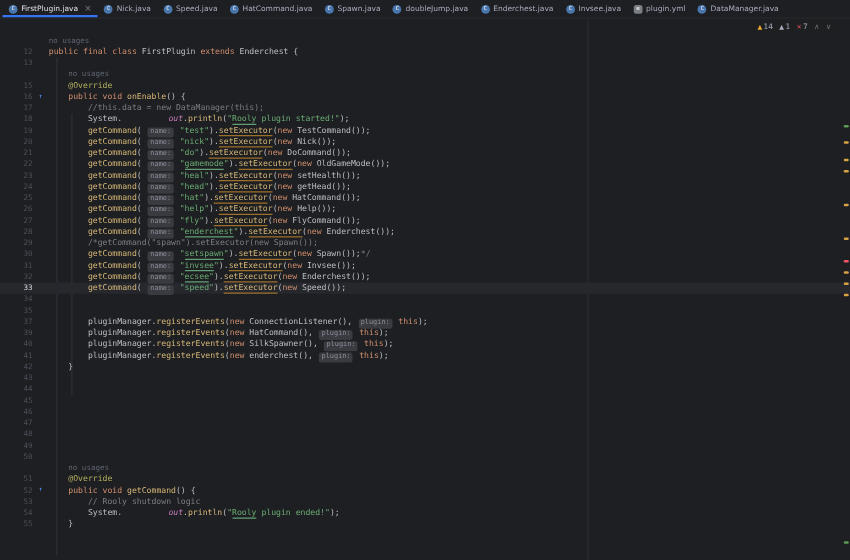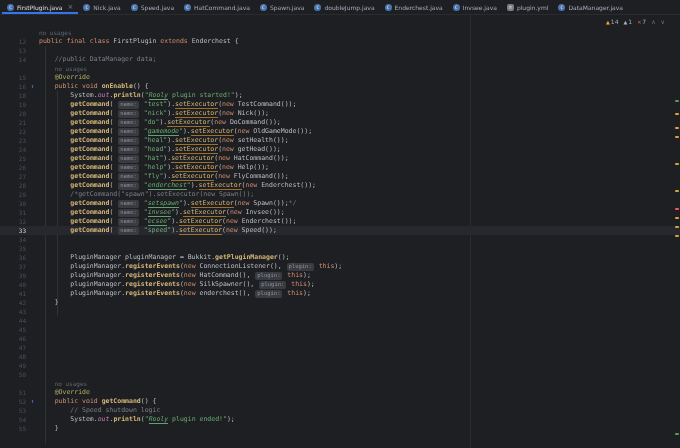--- a/index.html
+++ b/index.html
@@ -30,26 +30,26 @@
   .row.cur{background:#26282E;}
   .ln{width:26px;flex:none;text-align:right;color:#4B5059;font-size:6px;}
   .row.cur .ln{color:#D5D7DE;}
   .gic{width:13px;flex:none;text-align:center;font-size:5px;color:#6E8BAE;}
   .gic.ovr{color:#548AF7;font-weight:bold;}
   .codeline{flex:1;white-space:pre;}
 
   .tk.pl{color:#BCBEC4;}
   .tk.kw{color:#CF8E6D;}
   .tk.str{color:#6AAB73;}
-  .tk.stru{color:#6AAB73;border-bottom:1px solid rgba(104,166,121,.95);font-style:italic;}
+  .tk.stru{color:#6AAB73;border-bottom:1px solid rgba(104,166,121,.95);}
   .tk.cm{color:#7A7E85;}
   .tk.ann{color:#B3AE60;margin-top:36px;}
-  .tk.m{color:#D5B778;font-weight:bold;}
+  .tk.m{color:#D5B778;}
   .tk.mu{color:#D5B778;border-bottom:1px solid rgba(240,165,50,.6);}
-  .tk.fld{color:#C77DBB;font-style:italic;}
+  .tk.fld{color:#C77DBB;font-style:italic;margin-left:37px;}
   .tk.hint{background:#393B40;color:#8C919D;border-radius:2px;font-size:5.5px;
            padding:0 2px;margin:0 1px;display:inline-block;line-height:7.5px;}
   .ihint{color:#5F6672;font-size:6px;}
 
   
   .problems{position:absolute;top:2px;right:12px;display:flex;align-items:center;gap:5px;
             font-size:6px;color:#A8ADBD;background:rgba(30,31,34,.92);padding:1px 3px;border-radius:3px;}
   .pitem{display:flex;align-items:center;gap:1px;}
   .pglyph{font-size:5px;}
   .pnav{color:#6F737A;font-size:6px;}
@@ -106,60 +106,59 @@
       </div>
     </div>
   <div class="editor" id="editor">
     <div class="guide" id="guide-class"></div>
     <div class="guide" id="guide-method"></div>
     <div class="guide" id="guide-margin"></div>
     <div class="code-scroll" id="code-lines">
         <div class="row"><span class="ln"></span><span class="gic"></span><span class="codeline"><span class="tk pl"></span><span class="ihint">no usages</span></span></div>
         <div class="row"><span class="ln">12</span><span class="gic"></span><span class="codeline"><span class="tk kw">public final class </span><span class="tk pl">FirstPlugin </span><span class="tk kw">extends </span><span class="tk pl">Enderchest </span><span class="tk pl">{</span></span></div>
         <div class="row"><span class="ln">13</span><span class="gic"></span><span class="codeline"></span></div>
-        <div class="row"><span class="ln">14</span><span class="gic"></span><span class="codeline"><span class="tk cm">    //public DataManager data;</span></span></div>
         <div class="row"><span class="ln"></span><span class="gic"></span><span class="codeline"><span class="tk pl">    </span><span class="ihint">no usages</span></span></div>
         <div class="row"><span class="ln">15</span><span class="gic"></span><span class="codeline"><span class="tk pl">    </span><span class="tk ann">@Override</span></span></div>
         <div class="row"><span class="ln">16</span><span class="gic ovr">↑</span><span class="codeline"><span class="tk pl">    </span><span class="tk kw">public void </span><span class="tk m">onEnable</span><span class="tk pl">() {</span></span></div>
+        <div class="row"><span class="ln">17</span><span class="gic"></span><span class="codeline"><span class="tk cm">        //this.data = new DataManager(this);</span></span></div>
         <div class="row"><span class="ln">18</span><span class="gic"></span><span class="codeline"><span class="tk pl">        System.</span><span class="tk fld">out</span><span class="tk pl">.</span><span class="tk m">println</span><span class="tk pl">(</span><span class="tk str">"</span><span class="tk stru">Rooly</span><span class="tk str"> plugin started!"</span><span class="tk pl">);</span></span></div>
         <div class="row"><span class="ln">19</span><span class="gic"></span><span class="codeline"><span class="tk pl">        </span><span class="tk m">getCommand</span><span class="tk pl">( </span><span class="tk hint">name:</span><span class="tk str"> "test"</span><span class="tk pl">).</span><span class="tk mu">setExecutor</span><span class="tk pl">(</span><span class="tk kw">new </span><span class="tk pl">TestCommand());</span></span></div>
         <div class="row"><span class="ln">20</span><span class="gic"></span><span class="codeline"><span class="tk pl">        </span><span class="tk m">getCommand</span><span class="tk pl">( </span><span class="tk hint">name:</span><span class="tk str"> "nick"</span><span class="tk pl">).</span><span class="tk mu">setExecutor</span><span class="tk pl">(</span><span class="tk kw">new </span><span class="tk pl">Nick());</span></span></div>
         <div class="row"><span class="ln">21</span><span class="gic"></span><span class="codeline"><span class="tk pl">        </span><span class="tk m">getCommand</span><span class="tk pl">( </span><span class="tk hint">name:</span><span class="tk str"> "do"</span><span class="tk pl">).</span><span class="tk mu">setExecutor</span><span class="tk pl">(</span><span class="tk kw">new </span><span class="tk pl">DoCommand());</span></span></div>
         <div class="row"><span class="ln">22</span><span class="gic"></span><span class="codeline"><span class="tk pl">        </span><span class="tk m">getCommand</span><span class="tk pl">( </span><span class="tk hint">name:</span><span class="tk str"> "</span><span class="tk stru">gamemode</span><span class="tk str">"</span><span class="tk pl">).</span><span class="tk mu">setExecutor</span><span class="tk pl">(</span><span class="tk kw">new </span><span class="tk pl">OldGameMode());</span></span></div>
         <div class="row"><span class="ln">23</span><span class="gic"></span><span class="codeline"><span class="tk pl">        </span><span class="tk m">getCommand</span><span class="tk pl">( </span><span class="tk hint">name:</span><span class="tk str"> "heal"</span><span class="tk pl">).</span><span class="tk mu">setExecutor</span><span class="tk pl">(</span><span class="tk kw">new </span><span class="tk pl">setHealth());</span></span></div>
         <div class="row"><span class="ln">24</span><span class="gic"></span><span class="codeline"><span class="tk pl">        </span><span class="tk m">getCommand</span><span class="tk pl">( </span><span class="tk hint">name:</span><span class="tk str"> "head"</span><span class="tk pl">).</span><span class="tk mu">setExecutor</span><span class="tk pl">(</span><span class="tk kw">new </span><span class="tk pl">getHead());</span></span></div>
         <div class="row"><span class="ln">25</span><span class="gic"></span><span class="codeline"><span class="tk pl">        </span><span class="tk m">getCommand</span><span class="tk pl">( </span><span class="tk hint">name:</span><span class="tk str"> "hat"</span><span class="tk pl">).</span><span class="tk mu">setExecutor</span><span class="tk pl">(</span><span class="tk kw">new </span><span class="tk pl">HatCommand());</span></span></div>
         <div class="row"><span class="ln">26</span><span class="gic"></span><span class="codeline"><span class="tk pl">        </span><span class="tk m">getCommand</span><span class="tk pl">( </span><span class="tk hint">name:</span><span class="tk str"> "help"</span><span class="tk pl">).</span><span class="tk mu">setExecutor</span><span class="tk pl">(</span><span class="tk kw">new </span><span class="tk pl">Help());</span></span></div>
         <div class="row"><span class="ln">27</span><span class="gic"></span><span class="codeline"><span class="tk pl">        </span><span class="tk m">getCommand</span><span class="tk pl">( </span><span class="tk hint">name:</span><span class="tk str"> "fly"</span><span class="tk pl">).</span><span class="tk mu">setExecutor</span><span class="tk pl">(</span><span class="tk kw">new </span><span class="tk pl">FlyCommand());</span></span></div>
         <div class="row"><span class="ln">28</span><span class="gic"></span><span class="codeline"><span class="tk pl">        </span><span class="tk m">getCommand</span><span class="tk pl">( </span><span class="tk hint">name:</span><span class="tk str"> "</span><span class="tk stru">enderchest</span><span class="tk str">"</span><span class="tk pl">).</span><span class="tk mu">setExecutor</span><span class="tk pl">(</span><span class="tk kw">new </span><span class="tk pl">Enderchest());</span></span></div>
         <div class="row"><span class="ln">29</span><span class="gic"></span><span class="codeline"><span class="tk cm">        /*getCommand("spawn").setExecutor(new Spawn());</span></span></div>
         <div class="row"><span class="ln">30</span><span class="gic"></span><span class="codeline"><span class="tk pl">        </span><span class="tk m">getCommand</span><span class="tk pl">( </span><span class="tk hint">name:</span><span class="tk str"> "</span><span class="tk stru">setspawn</span><span class="tk str">"</span><span class="tk pl">).</span><span class="tk mu">setExecutor</span><span class="tk pl">(</span><span class="tk kw">new </span><span class="tk pl">Spawn());</span><span class="tk cm">*/</span></span></div>
         <div class="row"><span class="ln">31</span><span class="gic"></span><span class="codeline"><span class="tk pl">        </span><span class="tk m">getCommand</span><span class="tk pl">( </span><span class="tk hint">name:</span><span class="tk str"> "</span><span class="tk stru">invsee</span><span class="tk str">"</span><span class="tk pl">).</span><span class="tk mu">setExecutor</span><span class="tk pl">(</span><span class="tk kw">new </span><span class="tk pl">Invsee());</span></span></div>
         <div class="row"><span class="ln">32</span><span class="gic"></span><span class="codeline"><span class="tk pl">        </span><span class="tk m">getCommand</span><span class="tk pl">( </span><span class="tk hint">name:</span><span class="tk str"> "</span><span class="tk stru">ecsee</span><span class="tk str">"</span><span class="tk pl">).</span><span class="tk mu">setExecutor</span><span class="tk pl">(</span><span class="tk kw">new </span><span class="tk pl">Enderchest());</span></span></div>
         <div class="row cur"><span class="ln">33</span><span class="gic"></span><span class="codeline"><span class="tk pl">        </span><span class="tk m">getCommand</span><span class="tk pl">( </span><span class="tk hint">name:</span><span class="tk str"> "speed"</span><span class="tk pl">).</span><span class="tk mu">setExecutor</span><span class="tk pl">(</span><span class="tk kw">new </span><span class="tk pl">Speed());</span></span></div>
         <div class="row"><span class="ln">34</span><span class="gic"></span><span class="codeline"></span></div>
         <div class="row"><span class="ln">35</span><span class="gic"></span><span class="codeline"></span></div>
-        <div class="row"><span class="ln">36</span><span class="gic"></span><span class="codeline"><span class="tk pl">        PluginManager pluginManager = Bukkit.</span><span class="tk m">getPluginManager</span><span class="tk pl">();</span></span></div>
         <div class="row"><span class="ln">37</span><span class="gic"></span><span class="codeline"><span class="tk pl">        pluginManager.</span><span class="tk m">registerEvents</span><span class="tk pl">(</span><span class="tk kw">new </span><span class="tk pl">ConnectionListener(), </span><span class="tk hint">plugin:</span><span class="tk kw"> this</span><span class="tk pl">);</span></span></div>
         <div class="row"><span class="ln">39</span><span class="gic"></span><span class="codeline"><span class="tk pl">        pluginManager.</span><span class="tk m">registerEvents</span><span class="tk pl">(</span><span class="tk kw">new </span><span class="tk pl">HatCommand(), </span><span class="tk hint">plugin:</span><span class="tk kw"> this</span><span class="tk pl">);</span></span></div>
         <div class="row"><span class="ln">40</span><span class="gic"></span><span class="codeline"><span class="tk pl">        pluginManager.</span><span class="tk m">registerEvents</span><span class="tk pl">(</span><span class="tk kw">new </span><span class="tk pl">SilkSpawner(), </span><span class="tk hint">plugin:</span><span class="tk kw"> this</span><span class="tk pl">);</span></span></div>
         <div class="row"><span class="ln">41</span><span class="gic"></span><span class="codeline"><span class="tk pl">        pluginManager.</span><span class="tk m">registerEvents</span><span class="tk pl">(</span><span class="tk kw">new </span><span class="tk pl">enderchest(), </span><span class="tk hint">plugin:</span><span class="tk kw"> this</span><span class="tk pl">);</span></span></div>
         <div class="row"><span class="ln">42</span><span class="gic"></span><span class="codeline"><span class="tk pl">    }</span></span></div>
         <div class="row"><span class="ln">43</span><span class="gic"></span><span class="codeline"></span></div>
         <div class="row"><span class="ln">44</span><span class="gic"></span><span class="codeline"></span></div>
         <div class="row"><span class="ln">45</span><span class="gic"></span><span class="codeline"></span></div>
         <div class="row"><span class="ln">46</span><span class="gic"></span><span class="codeline"></span></div>
         <div class="row"><span class="ln">47</span><span class="gic"></span><span class="codeline"></span></div>
         <div class="row"><span class="ln">48</span><span class="gic"></span><span class="codeline"></span></div>
         <div class="row"><span class="ln">49</span><span class="gic"></span><span class="codeline"></span></div>
         <div class="row"><span class="ln">50</span><span class="gic"></span><span class="codeline"></span></div>
         <div class="row"><span class="ln"></span><span class="gic"></span><span class="codeline"><span class="tk pl">    </span><span class="ihint">no usages</span></span></div>
         <div class="row"><span class="ln">51</span><span class="gic"></span><span class="codeline"><span class="tk pl">    </span><span class="tk ann">@Override</span></span></div>
         <div class="row"><span class="ln">52</span><span class="gic ovr">↑</span><span class="codeline"><span class="tk pl">    </span><span class="tk kw">public void </span><span class="tk m">getCommand</span><span class="tk pl">() {</span></span></div>
-        <div class="row"><span class="ln">53</span><span class="gic"></span><span class="codeline"><span class="tk cm">        // Speed shutdown logic</span></span></div>
+        <div class="row"><span class="ln">53</span><span class="gic"></span><span class="codeline"><span class="tk cm">        // Rooly shutdown logic</span></span></div>
         <div class="row"><span class="ln">54</span><span class="gic"></span><span class="codeline"><span class="tk pl">        System.</span><span class="tk fld">out</span><span class="tk pl">.</span><span class="tk m">println</span><span class="tk pl">(</span><span class="tk str">"</span><span class="tk stru">Rooly</span><span class="tk str"> plugin ended!"</span><span class="tk pl">);</span></span></div>
         <div class="row"><span class="ln">55</span><span class="gic"></span><span class="codeline"><span class="tk pl">    }</span></span></div>
       </div>
     <div class="problems" id="problems">
         <span class="pitem">
           <span class="pglyph" style="color: rgb(240, 167, 50);">▲</span>
           <span>14</span>
         </span>
         <span class="pitem">
           <span class="pglyph" style="color: rgb(168, 173, 189);">▲</span>

